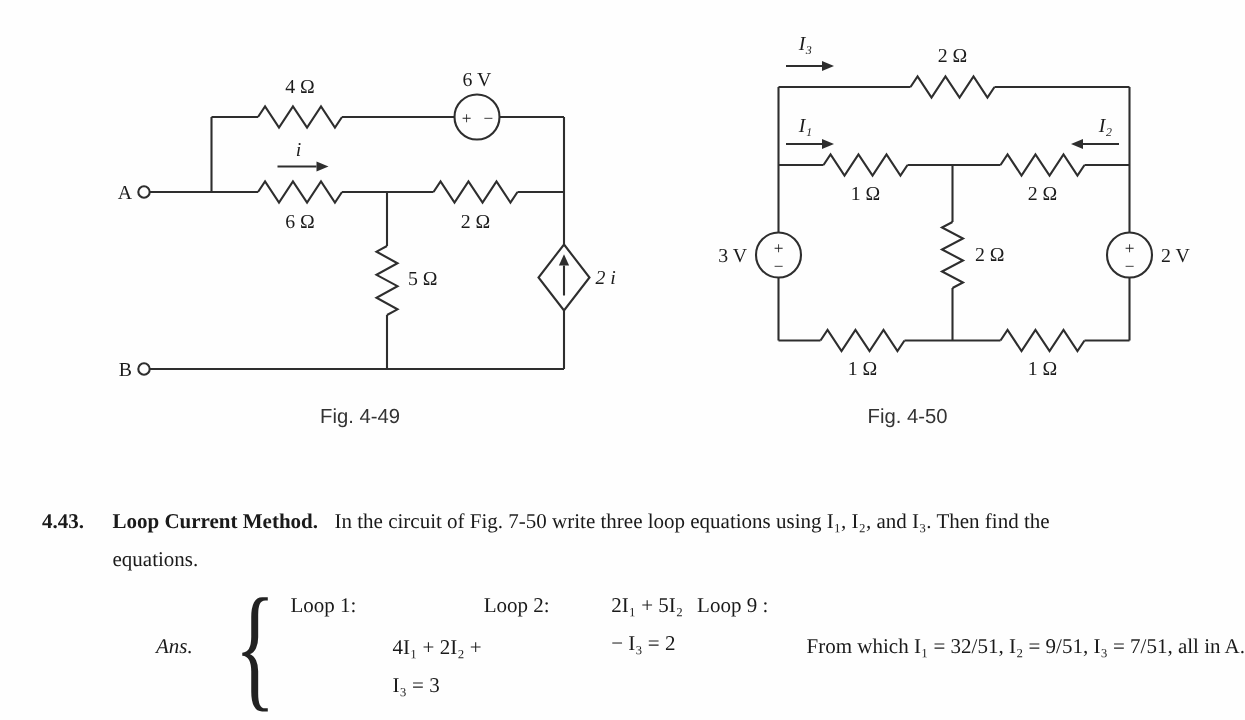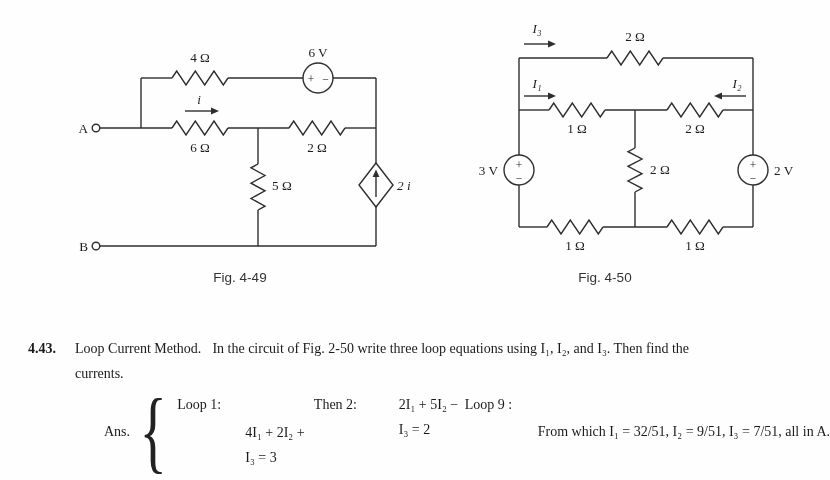--- a/index.html
+++ b/index.html
@@ -14,27 +14,27 @@
   svg polygon.shape{fill:#fefefe;stroke:#2e2e2e;stroke-width:1.4;}
   svg text{fill:#1c1c1c;font-family:"Liberation Serif","DejaVu Serif",serif;font-size:13.2px;}
   svg text.sign{font-size:11.5px;}
   svg text.ital{font-style:italic;}
   svg text.cap{font-family:"Liberation Sans","DejaVu Sans",sans-serif;font-size:13.5px;fill:#333;}
   .problem{
     position:absolute;left:28px;top:336px;width:790px;display:flex;
     font-size:14px;line-height:25px;
   }
   .pnum{font-weight:bold;width:47px;flex:none;}
-  .ptitle{font-weight:normal;margin-right:11px;}
+  .ptitle{font-weight:bold;margin-right:11px;}
   .pline1{white-space:nowrap;}
   .answer{
     position:absolute;left:104px;top:391px;display:flex;align-items:center;
     font-size:14px;line-height:25px;
   }
-  .ans-label{margin-right:1px;}
+  .ans-label{font-style:italic;margin-right:19px;}
   .brace{
     font-size:92px;font-weight:400;line-height:80px;color:#222;
     transform:scaleX(0.62);transform-origin:center;margin-right:2px;
   }
   .loops{display:flex;flex-direction:row;}
   .loop-row{display:flex;}
   .loop-label{width:60px;flex:none;}
   .eq-ind1{margin-left:8px;margin-top:28px;}
   .eq-ind2{margin-left:25px;}
   .eq-ind3{margin-left:0;}
@@ -199,35 +199,35 @@
         <text x="695" y="250" text-anchor="middle">1 Ω</text>
       </g>
 
       <text x="605" y="282" text-anchor="middle" class="cap">Fig. 4-50</text>
     </g>
   </svg>
 
   <div class="problem">
     <span class="pnum">4.43.</span>
     <div class="pbody">
-      <div class="pline1"><span class="ptitle">Loop Current Method.</span><span>In the circuit of Fig. 2-50 write three loop equations using I₁, I₂, and I₃. Then find the</span></div>
-      <div>currents.</div>
+      <div class="pline1"><span class="ptitle">Loop Current Method.</span><span>In the circuit of Fig. 7-50 write three loop equations using I₁, I₂, and I₃. Then find the</span></div>
+      <div>equations.</div>
     </div>
   </div>
 
   <div class="answer">
     <span class="ans-label">Ans.</span>
     <span class="brace">{</span>
     <div class="loops">
       <div class="loop-row">
         <span class="loop-label">Loop 1:</span>
         <span class="eq-ind1">4I₁ + 2I₂ + I₃ = 3</span>
       </div>
       <div class="loop-row">
-        <span class="loop-label">Then 2:</span>
+        <span class="loop-label">Loop 2:</span>
         <span class="eq-ind2">2I₁ + 5I₂ − I₃ = 2</span>
       </div>
       <div class="loop-row">
         <span class="loop-label">Loop 9 :</span>
       </div>
     </div>
     <span class="conclusion">From which I₁ = 32/51, I₂ = 9/51, I₃ = 7/51, all in A.</span>
   </div>
 
 </div>

